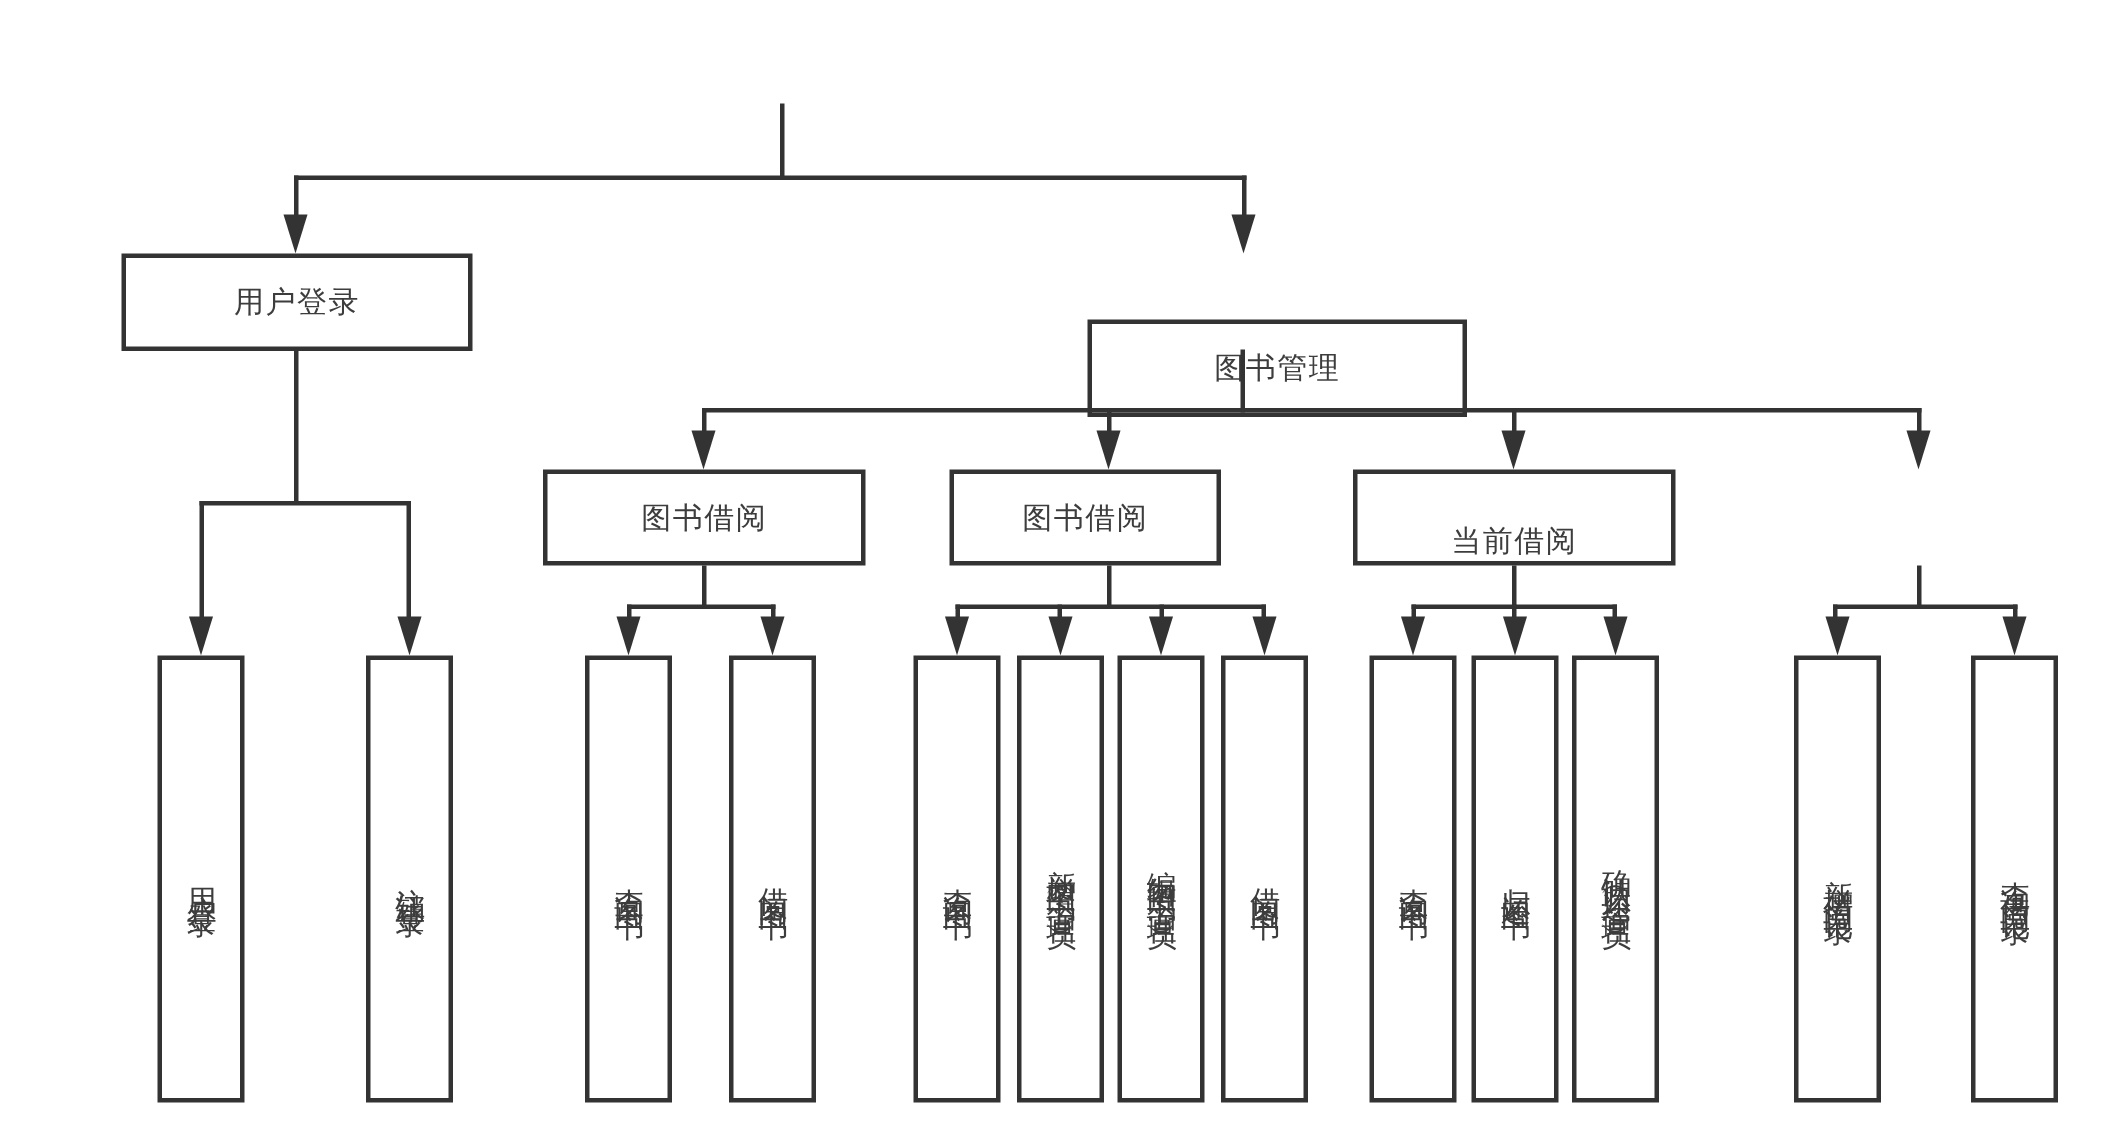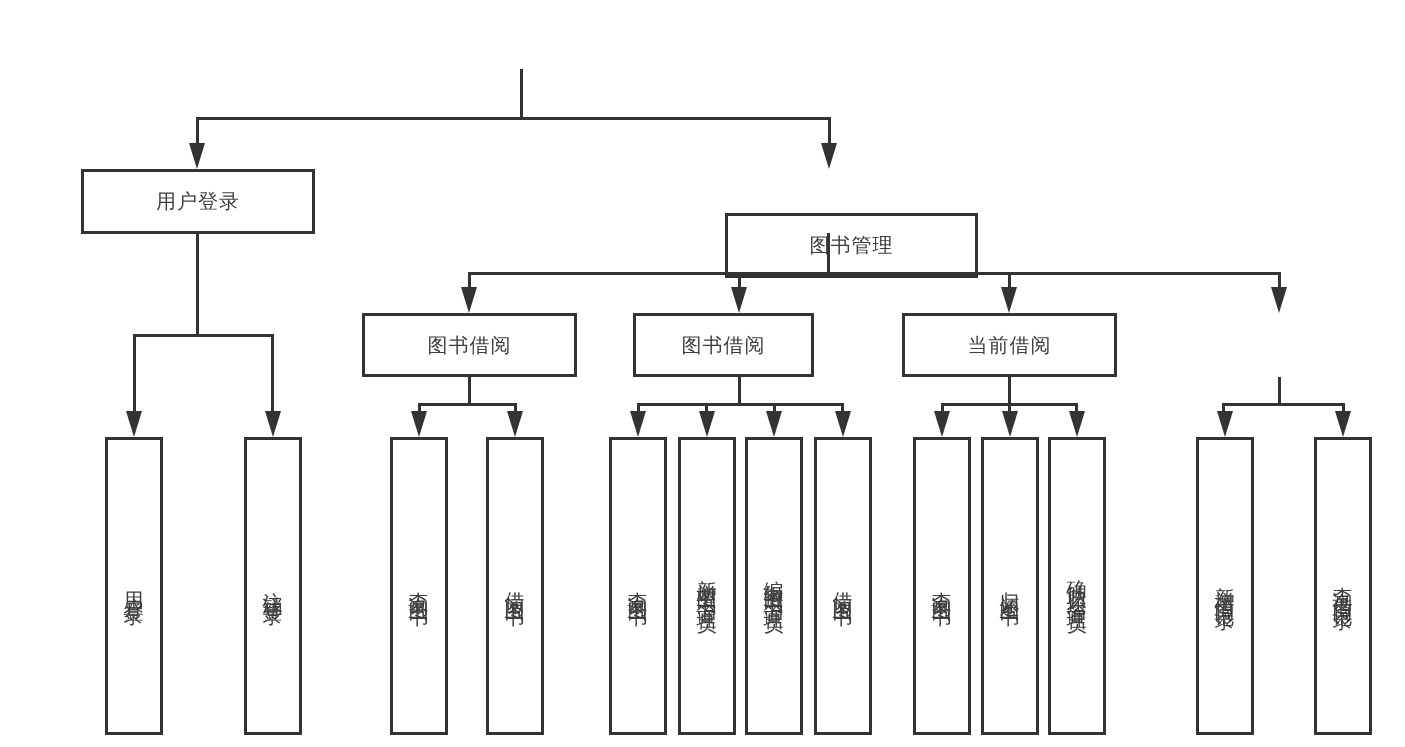--- a/index.html
+++ b/index.html
@@ -70,21 +70,21 @@
   </div>
 
   <div class="box hbox" style="left:362px; top:313px; width:215px; height:64px;">
     <span>图书借阅</span>
   </div>
 
   <div class="box hbox" style="left:633px; top:313px; width:181px; height:64px;">
     <span>图书借阅</span>
   </div>
 
-  <div class="box hbox" style="left:902px; top:313px; width:215px; height:64px;">
+  <div class="box hbox" style="left:902px; top:313px; width:215px; height:64px;align-items:flex-end;">
     <span>当前借阅</span>
   </div>
 
 
   <div class="box vbox" style="left:105px; top:437px; width:58px; height:298px;">
     <span>用户登录</span>
   </div>
   <div class="box vbox" style="left:244px; top:437px; width:58px; height:298px;">
     <span>注销登录</span>
   </div>

